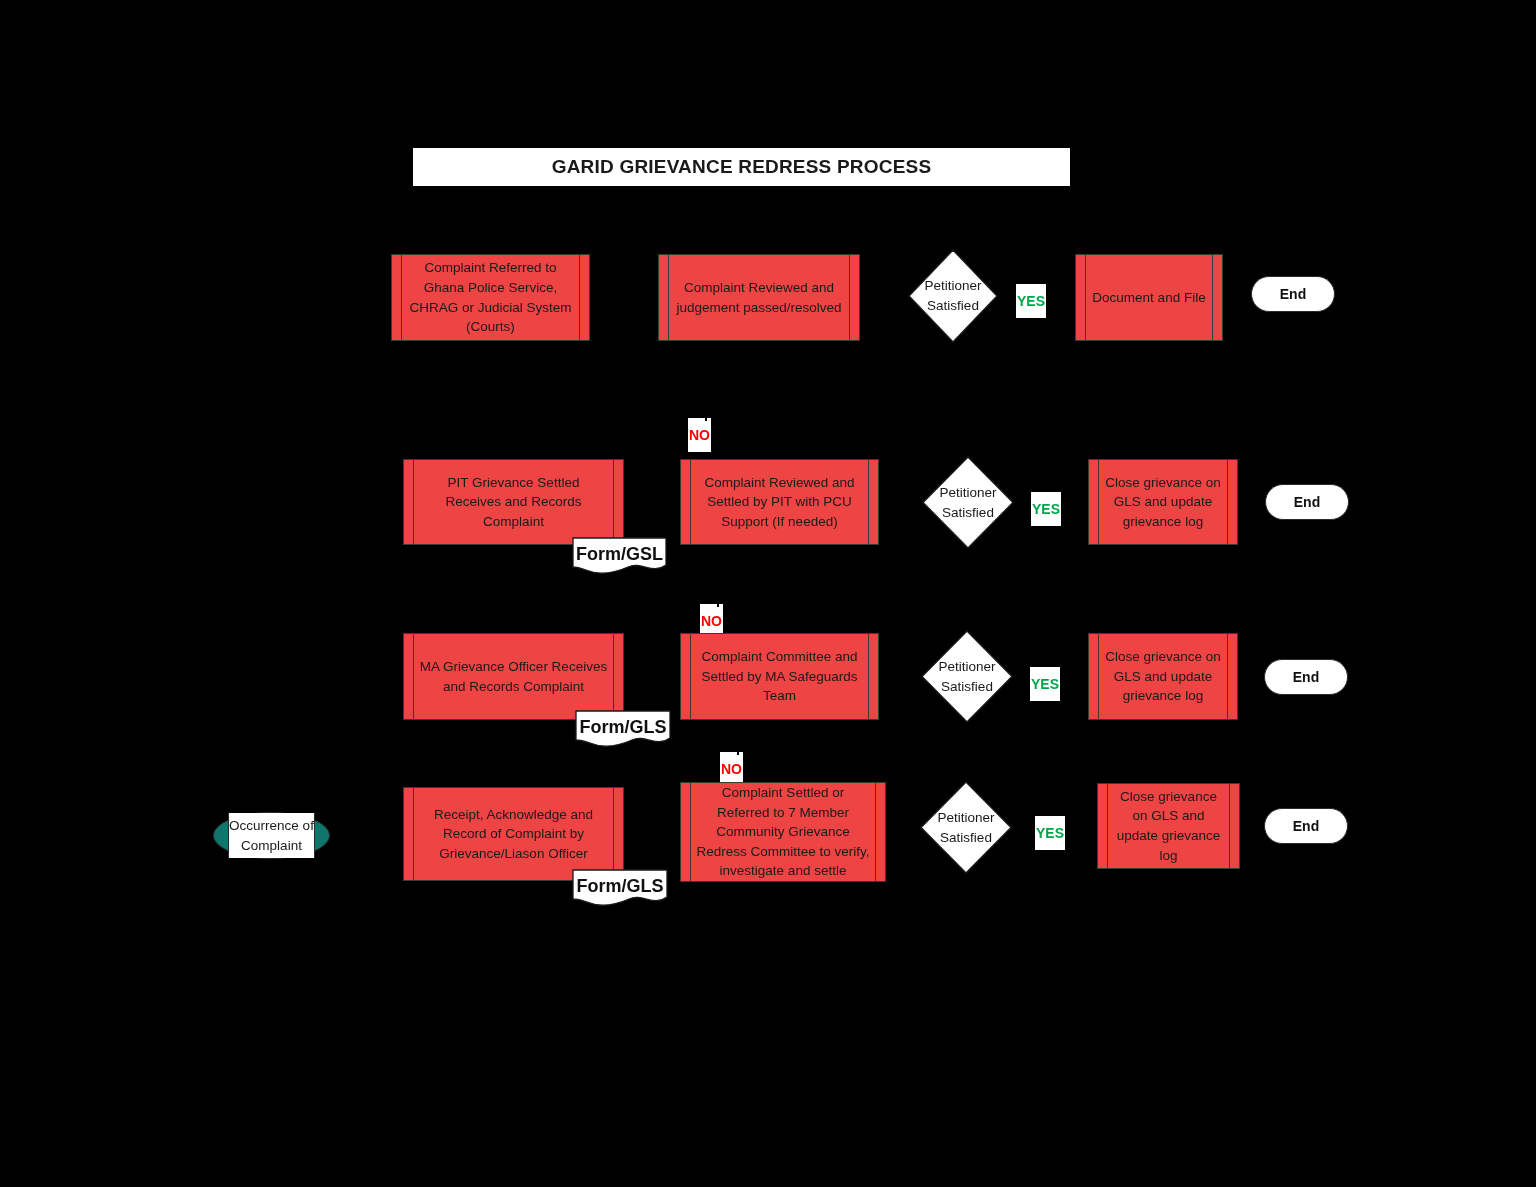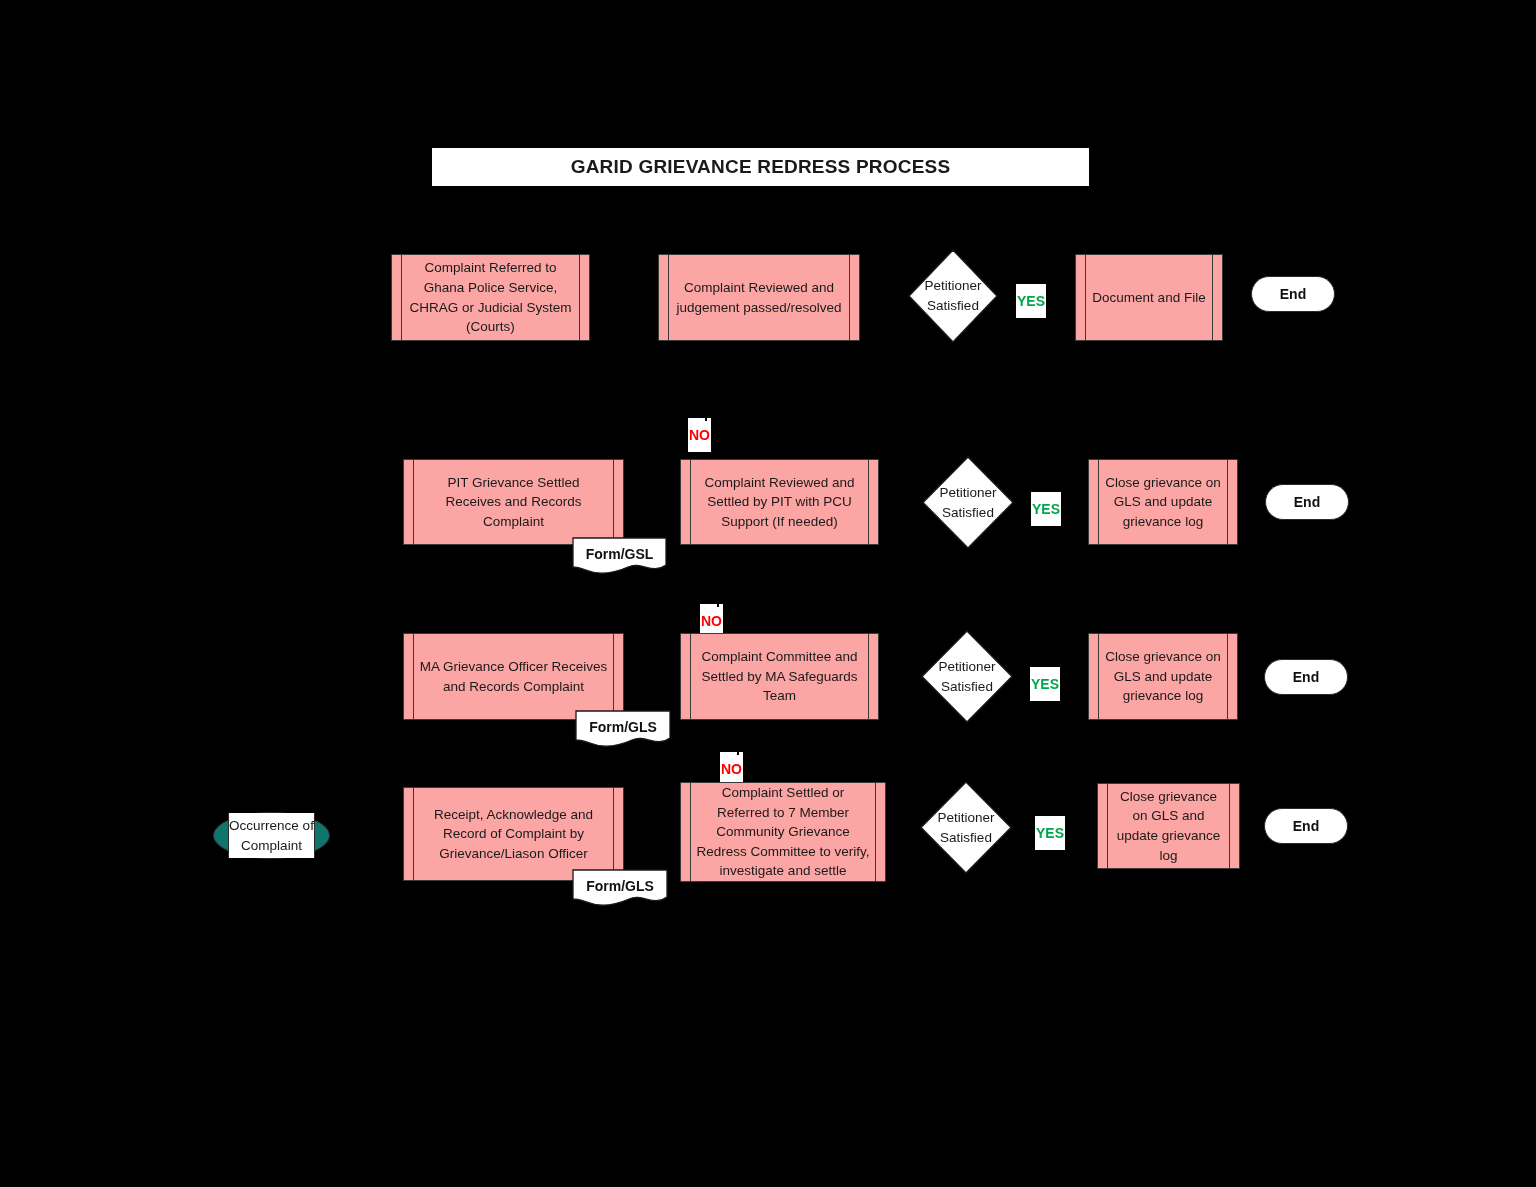--- a/index.html
+++ b/index.html
@@ -30,21 +30,21 @@
     font-size: 19px;
     font-weight: bold;
     color: #1a1a1a;
     letter-spacing: 0.2px;
     white-space: nowrap;
   }
 
   
   .pdp {
     position: absolute;
-    background: #fca5a5;
+    background: #ef4444;
     border: 1px solid #3a3a3a;
     box-sizing: border-box;
     padding-left: 24px;
   }
   .pdp::before,
   .pdp::after {
     content: "";
     position: absolute;
     top: 0;
     bottom: 0;
@@ -149,21 +149,21 @@
   }
   .docshape .doc-label {
     position: absolute;
     left: 0;
     top: 2px;
     width: 100%;
     height: 30px;
     display: flex;
     align-items: center;
     justify-content: center;
-    font-size: 14px;
+    font-size: 18px;
     font-weight: bold;
     color: #111111;
     z-index: 2;
   }
 
   
   .branch-label {
     position: absolute;
     background: #ffffff;
     font-size: 14px;
@@ -180,21 +180,21 @@
   .connector {
     position: absolute;
     background: #000000;
   }
 </style>
 </head>
 <body>
 
 <div id="canvas">
 
-  <div class="title-banner" style="left:431px; top:147px; width:657px; height:38px;">
+  <div class="title-banner" style="left:412px; top:147px; width:657px; height:38px;">
     <span class="title-text">GARID GRIEVANCE REDRESS PROCESS</span>
   </div>
 
   <div class="pdp" style="left:391px; top:254px; width:199px; height:87px;">
     <div class="pdp-inner">
       <span class="pdp-label">Complaint Referred to Ghana Police Service, CHRAG or Judicial System (Courts)</span>
     </div>
   </div>
 
   <div class="connector" style="left:590px; top:296px; width:68px; height:2px;"></div>

